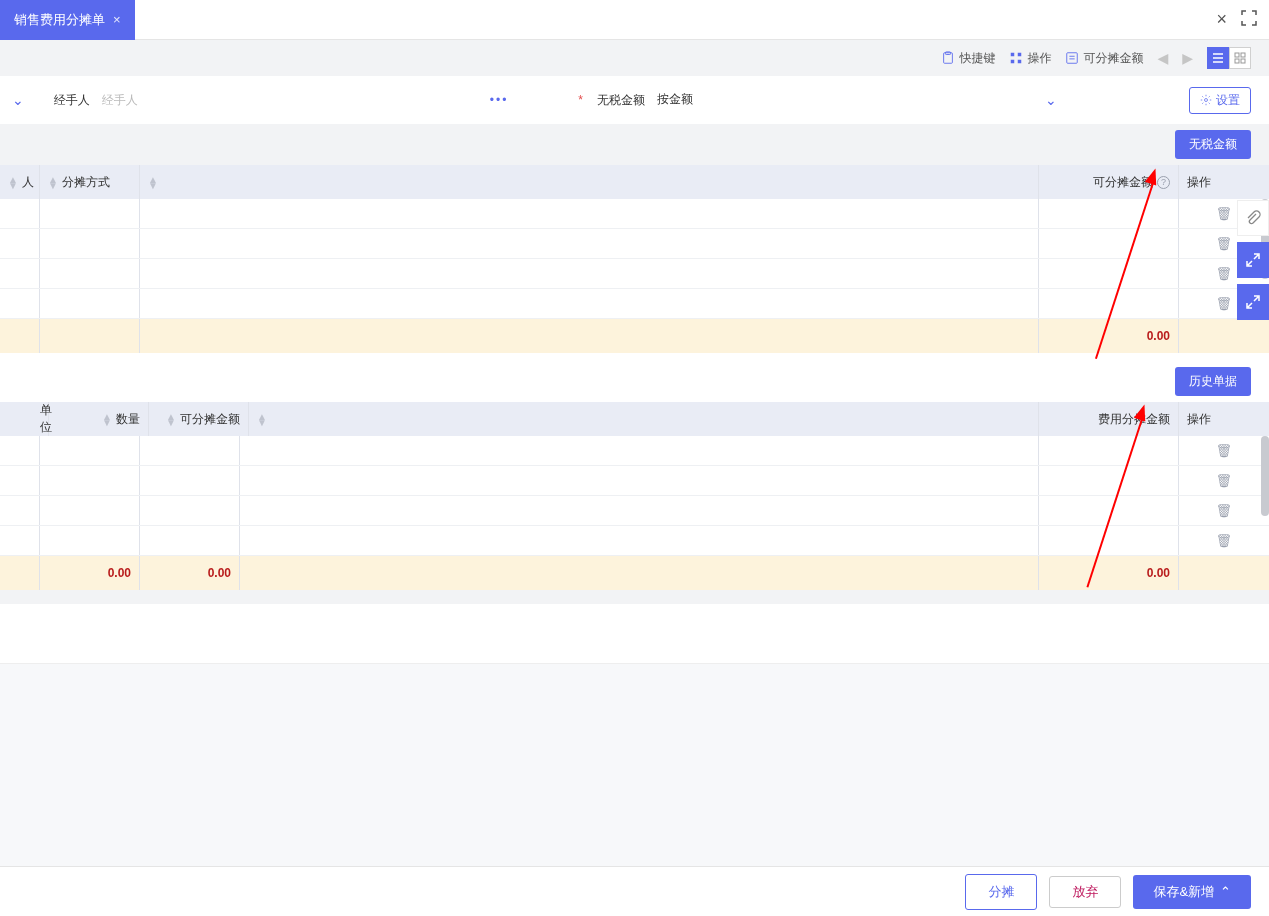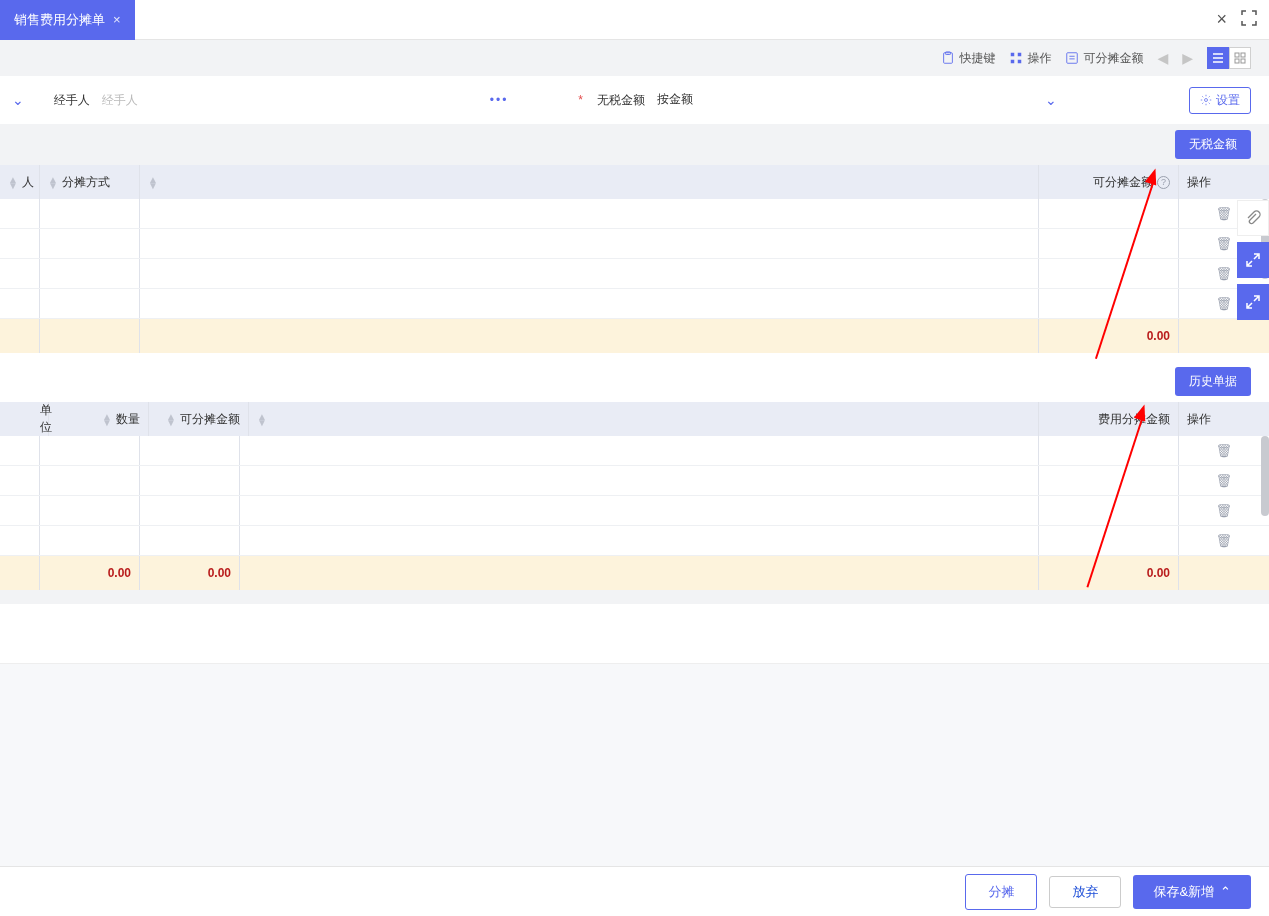--- a/index.html
+++ b/index.html
@@ -168,21 +168,21 @@
   padding: 0 18px;
   gap: 12px;
   background: #fff;
 }
 .outline-btn {
   border: 1px solid #5969ed; color: #5969ed;
   background: #fff; border-radius: 3px;
   padding: 8px 22px; font-size: 13px; cursor: pointer;
 }
 .plain-btn {
-  border: 1px solid #ccc; color: #1d4ed8;
+  border: 1px solid #ccc; color: #be185d;
   background: #fff; border-radius: 3px;
   padding: 6px 22px; font-size: 13px; cursor: pointer;
 }
 .save-btn {
   background: #5969ed; color: #fff;
   border: none; border-radius: 3px;
   padding: 8px 20px; font-size: 13px; cursor: pointer;
   display: flex; align-items: center; gap: 6px;
 }
 .info-ico {

